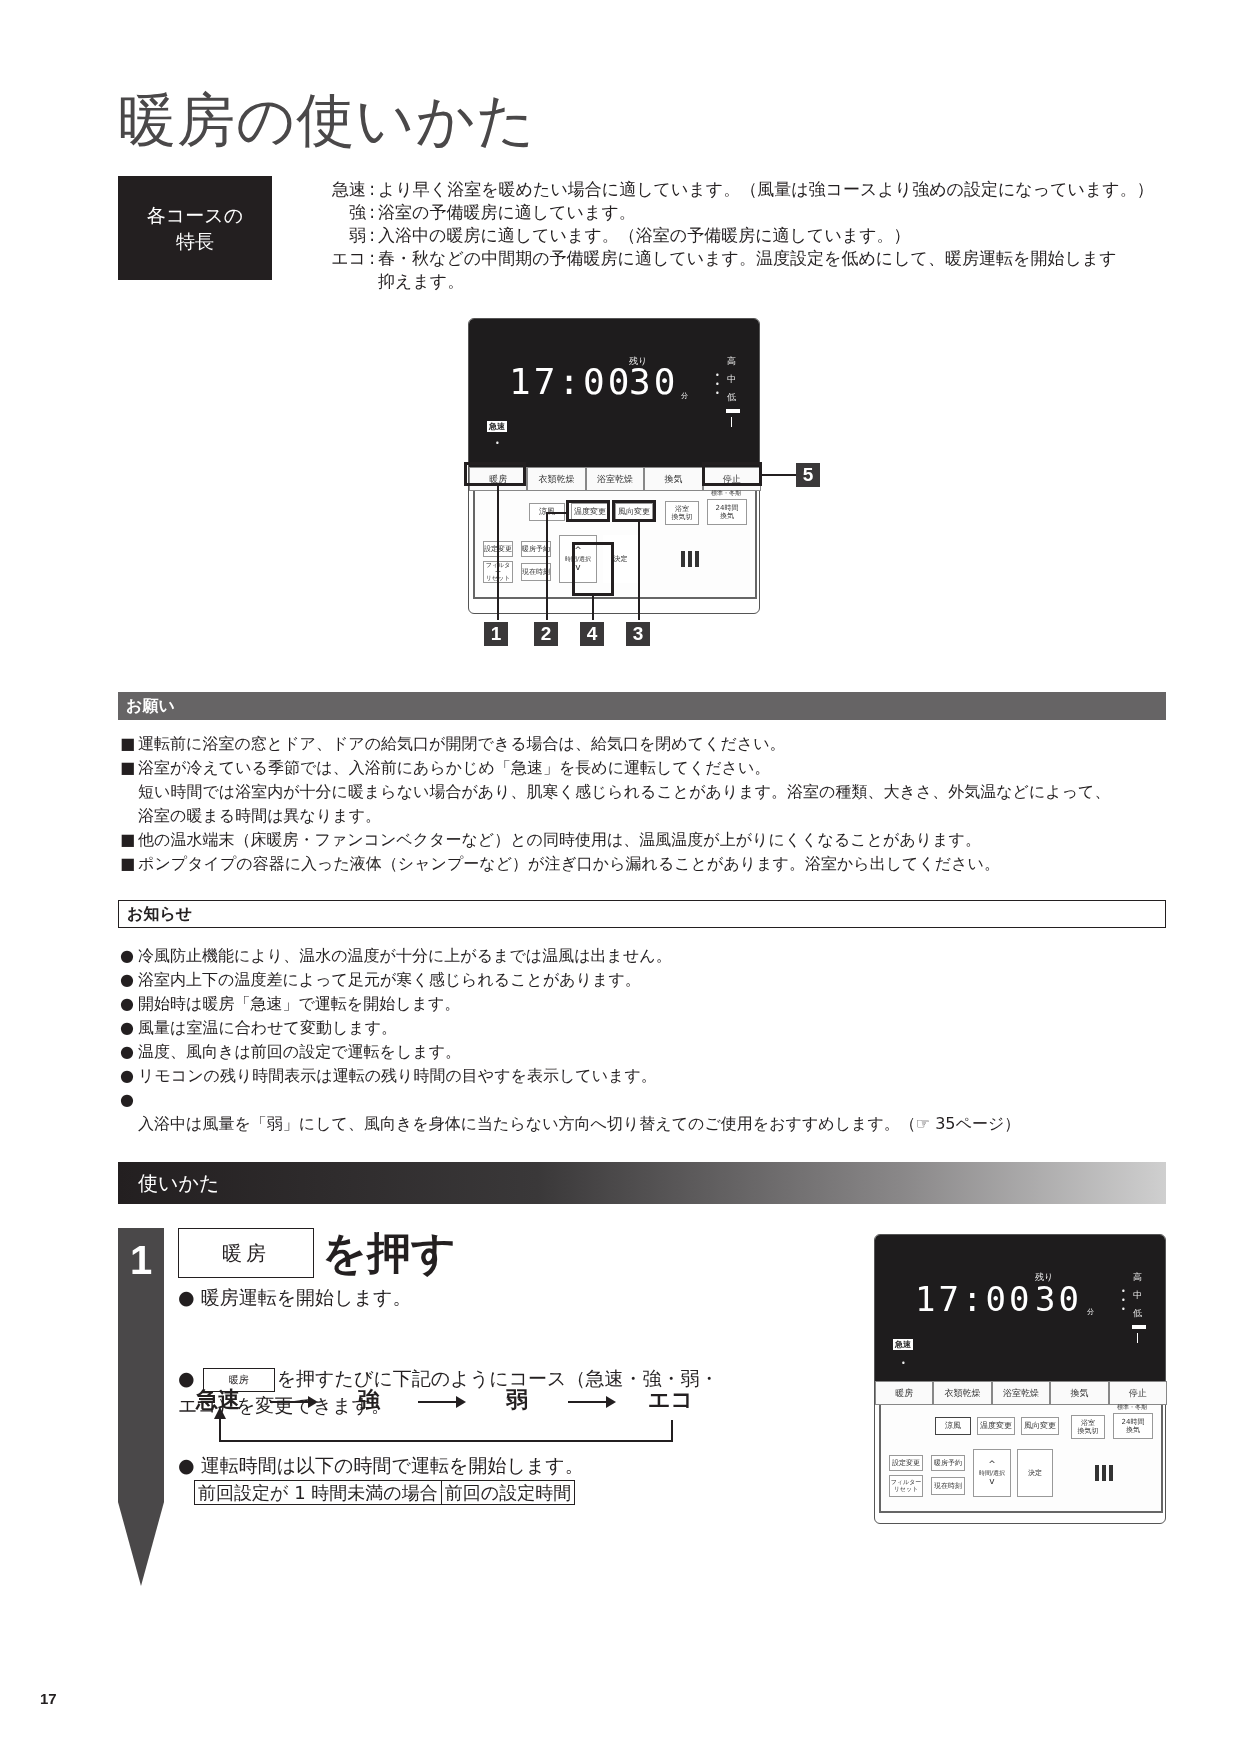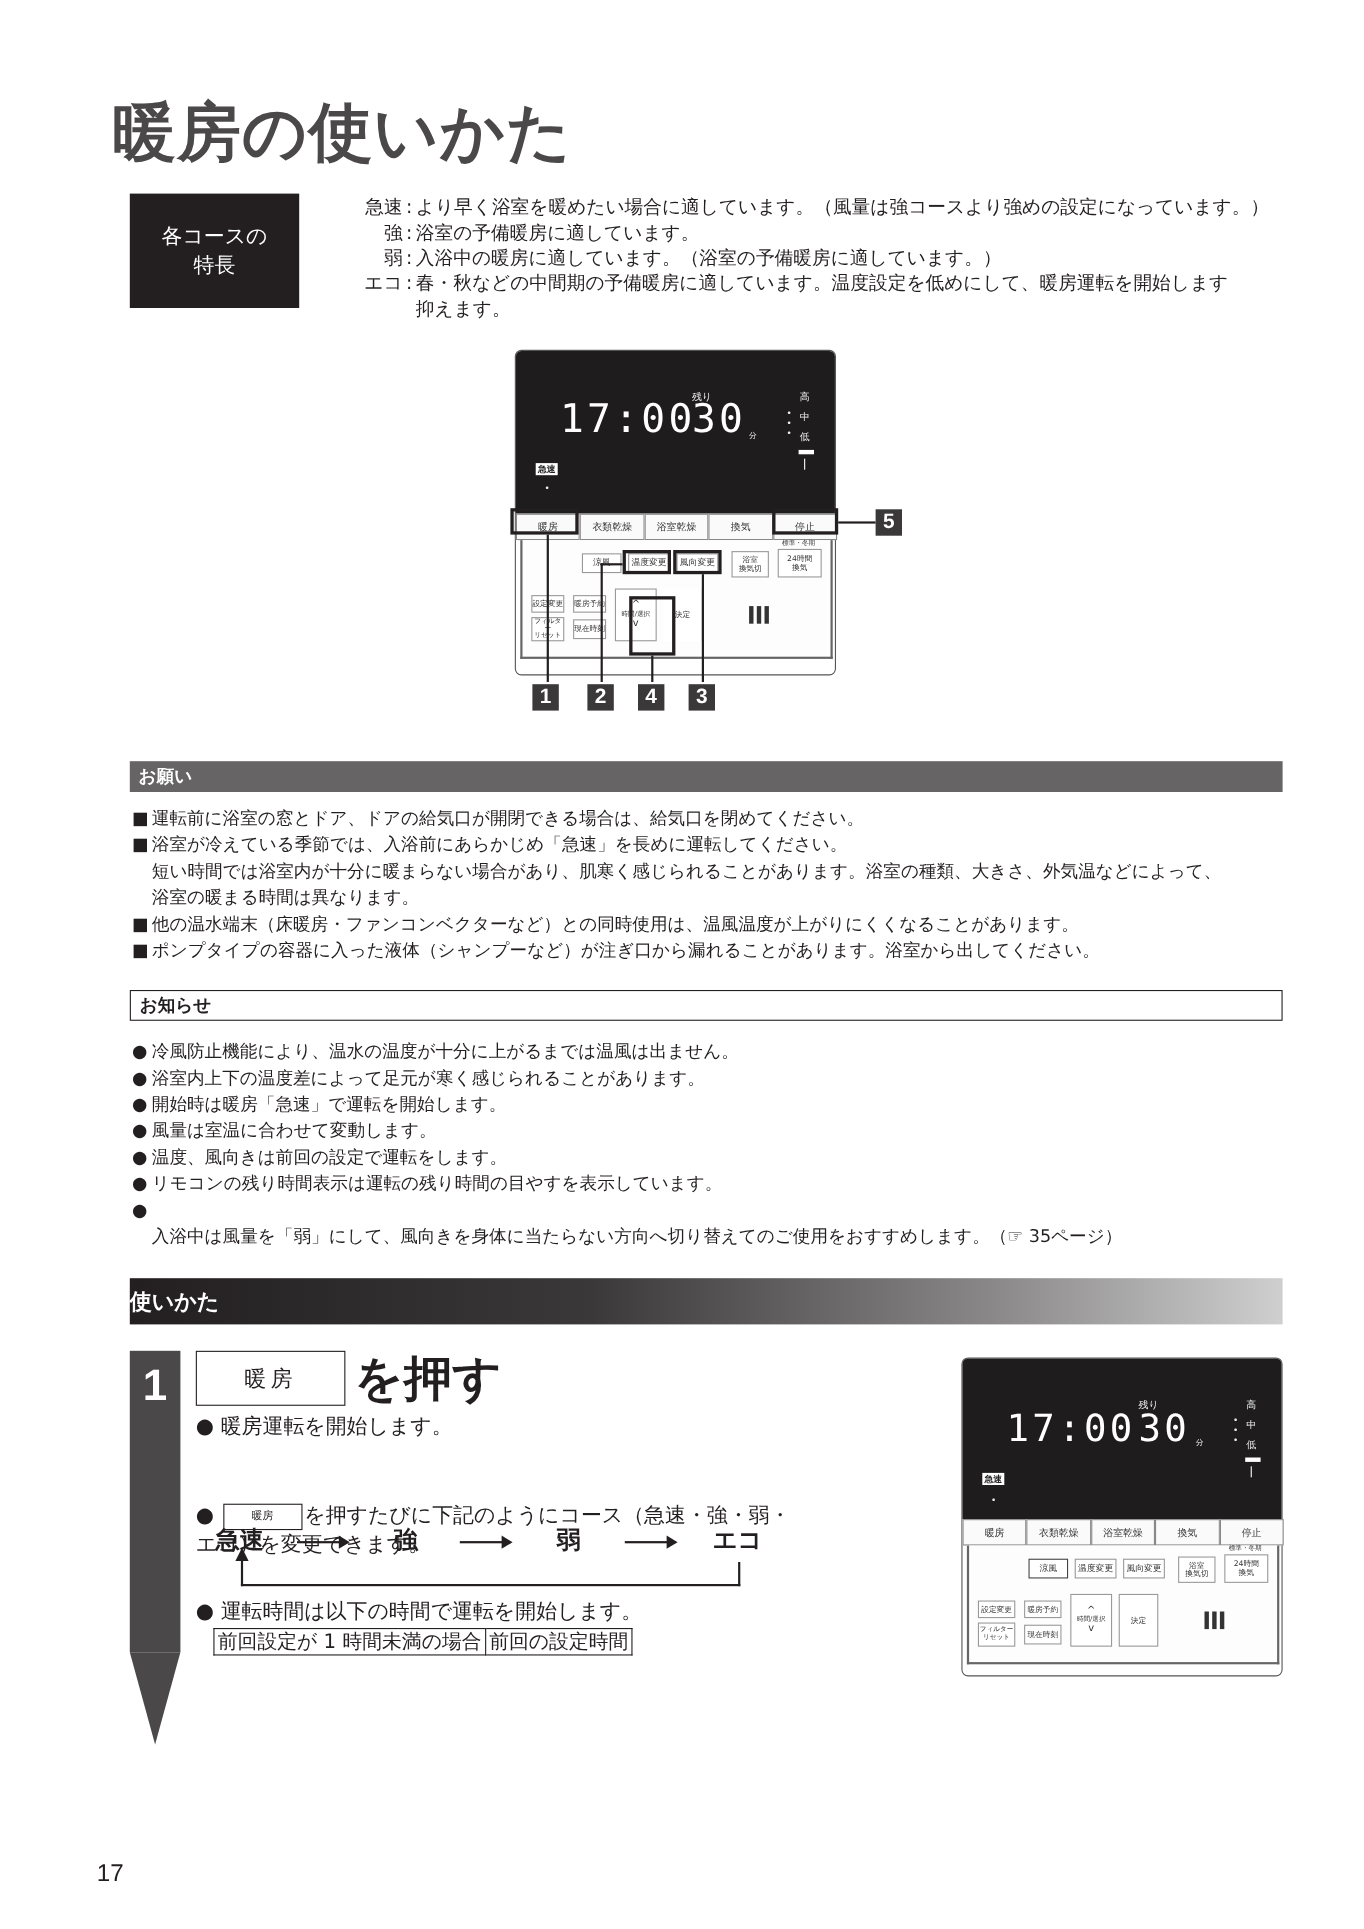--- a/index.html
+++ b/index.html
@@ -1,19 +1,19 @@
 <!DOCTYPE html>
 <html><head>
 <meta charset="utf-8">
 <style>
   * { box-sizing: border-box; margin: 0; padding: 0; }
   html, body { width: 1240px; height: 1754px; background: #ffffff; }
   body { position: relative; font-family: "DejaVu Sans", "Liberation Sans", sans-serif; color: #231f20; overflow: hidden; }
 
-  .page-title { position: absolute; left: 102px; top: 82px; font-size: 58px; font-weight: bold; color: #4a4849; letter-spacing: 1px; }
+  .page-title { position: absolute; left: 118px; top: 82px; font-size: 58px; font-weight: normal; color: #4a4849; letter-spacing: 1px; }
 
   
   .feature-box { position: absolute; left: 118px; top: 176px; width: 154px; height: 104px; background: #231f20; color: #fff; display: flex; align-items: center; justify-content: center; text-align: center; font-size: 19px; line-height: 26px; }
   .feature-list { position: absolute; left: 300px; top: 178px; font-size: 17px; line-height: 23px; }
   .feature-row { display: flex; }
   .feature-key { width: 66px; text-align: right; white-space: nowrap; }
   .feature-sep { width: 12px; text-align: center; }
   .feature-desc { width: 800px; }
 
   
@@ -35,41 +35,41 @@
 
   
   .bar-heading { position: absolute; left: 118px; width: 1048px; height: 28px; font-size: 16px; font-weight: bold; padding-left: 8px; display: flex; align-items: center; }
   .bar-onegai { top: 692px; background: #666465; color: #fff; }
   .bar-oshirase { top: 900px; background: #fff; color: #231f20; border: 1px solid #231f20; }
   .list { position: absolute; left: 120px; font-size: 16px; line-height: 24px; width: 1050px; }
   .list .item { display: flex; }
   .list .mark { width: 16px; flex: none; }
   .list .cont { padding-left: 2px; }
 
-  .usage-bar { position: absolute; left: 118px; top: 1162px; width: 1048px; height: 42px; background: linear-gradient(to right, #231f20 0%, #3a3839 40%, #8a8889 75%, #cfcfcf 100%); color: #fff; font-size: 20px; font-weight: bold; display: flex; align-items: center; }
+  .usage-bar { position: absolute; left: 118px; top: 1162px; width: 1048px; height: 42px; background: linear-gradient(to right, #231f20 0%, #3a3839 40%, #8a8889 75%, #cfcfcf 100%); color: #fff; font-size: 20px; font-weight: normal; display: flex; align-items: center; padding-left: 20px; }
 
   
   .step-col { position: absolute; left: 118px; top: 1228px; width: 46px; height: 274px; background: #4a4849; }
   .step-arrow { position: absolute; left: 118px; top: 1502px; width: 0; height: 0; border-left: 23px solid transparent; border-right: 23px solid transparent; border-top: 84px solid #4a4849; }
   .step-num { position: absolute; left: 118px; top: 1238px; width: 46px; text-align: center; color: #fff; font-size: 40px; font-weight: bold; font-family: "Liberation Sans", sans-serif; }
   .key-box { position: absolute; left: 178px; top: 1228px; width: 136px; height: 50px; border: 1.5px solid #231f20; display: flex; align-items: center; justify-content: center; font-size: 20px; letter-spacing: 4px; }
   .step-title { position: absolute; left: 322px; top: 1224px; font-size: 44px; font-weight: bold; }
   .step-text { position: absolute; left: 178px; font-size: 19px; line-height: 26px; }
   .mini-key { display: inline-block; width: 72px; height: 24px; border: 1px solid #231f20; font-size: 10px; text-align: center; line-height: 22px; vertical-align: middle; margin: 0 2px; }
   .flow { position: absolute; left: 196px; top: 1385px; width: 500px; height: 34px; font-size: 22px; font-weight: bold; }
   .flow span { position: absolute; top: 0; }
   .flow .arr { position: absolute; top: 16px; height: 1.5px; background: #231f20; }
   .flow .arr::after { content: ""; position: absolute; right: -2px; top: -5px; border-left: 10px solid #231f20; border-top: 6px solid transparent; border-bottom: 6px solid transparent; }
   .loop-line { position: absolute; background: #231f20; }
   .loop-head { position: absolute; left: 214px; top: 1407px; width: 0; height: 0; border-left: 6px solid transparent; border-right: 6px solid transparent; border-bottom: 12px solid #231f20; }
 
   .time-table { position: absolute; left: 194px; top: 1480px; border-collapse: collapse; font-size: 18px; }
   .time-table td { border: 1.5px solid #231f20; padding: 0 3px; height: 24px; line-height: 22px; white-space: nowrap; }
 
-  .page-number { position: absolute; left: 40px; top: 1690px; font-size: 22px; font-weight: normal; font-family: "Liberation Sans", sans-serif; margin-left: 48px; }
+  .page-number { position: absolute; left: 40px; top: 1690px; font-size: 15px; font-weight: bold; font-family: "Liberation Sans", sans-serif; }
 </style>
 </head>
 <body>
 
 <div class="page-title">暖房の使いかた</div>
 
 <div class="feature-box">
   <div>
     <div>各コースの</div>
     <div>特長</div>

